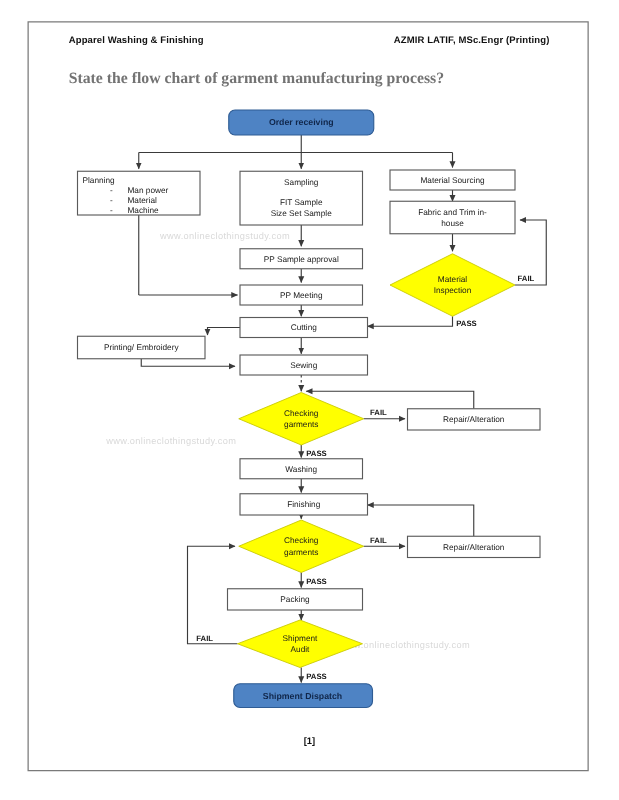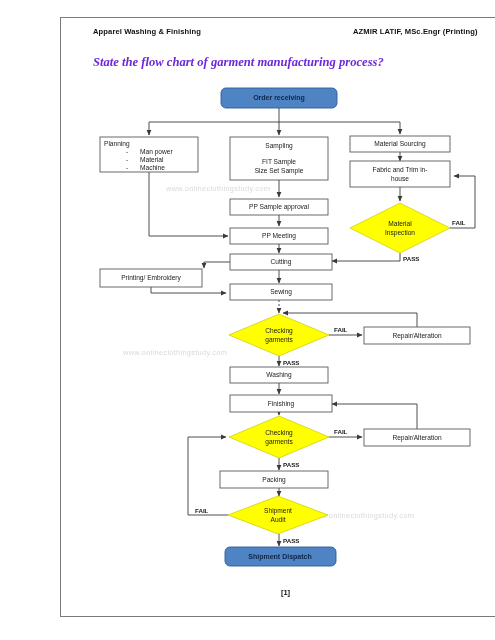--- a/index.html
+++ b/index.html
@@ -12,21 +12,20 @@
     height: 640px;
     font-family: "Liberation Sans", sans-serif;
     overflow: hidden;
   }
   #page {
     position: absolute;
     left: 0; top: 0;
     width: 402px;
     height: 640px;
     background: #ffffff;
-    margin-left: 38px;
   }
   #page-frame {
     position: absolute;
     left: 22px;
     top: 17px;
     width: 449px;
     height: 600px;
     border: 1.5px solid #7a7a7a;
     box-sizing: border-box;
     background: #ffffff;
@@ -40,24 +39,23 @@
     letter-spacing: .1px;
     white-space: nowrap;
   }
   #hdr-left { left: 55px; }
   #hdr-right { left: 315px; }
   #question {
     position: absolute;
     left: 55px;
     top: 55px;
     font-family: "Liberation Serif", serif;
-    font-style: italic;
     font-weight: bold;
     font-size: 12.6px;
-    color: #6d28d9;
+    color: #737373;
     white-space: nowrap;
   }
   #page-num {
     position: absolute;
     left: 0;
     top: 588px;
     width: 495px;
     text-align: center;
     font-size: 7.5px;
     font-weight: bold;

